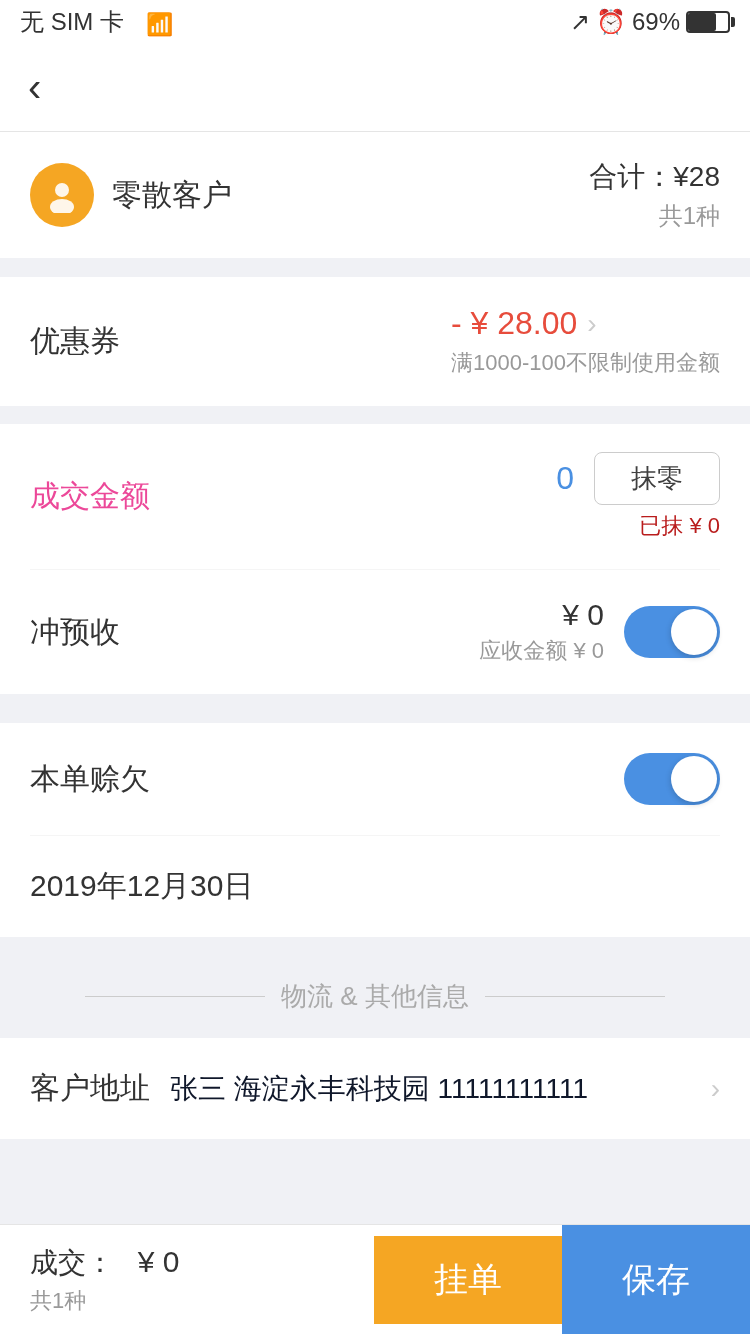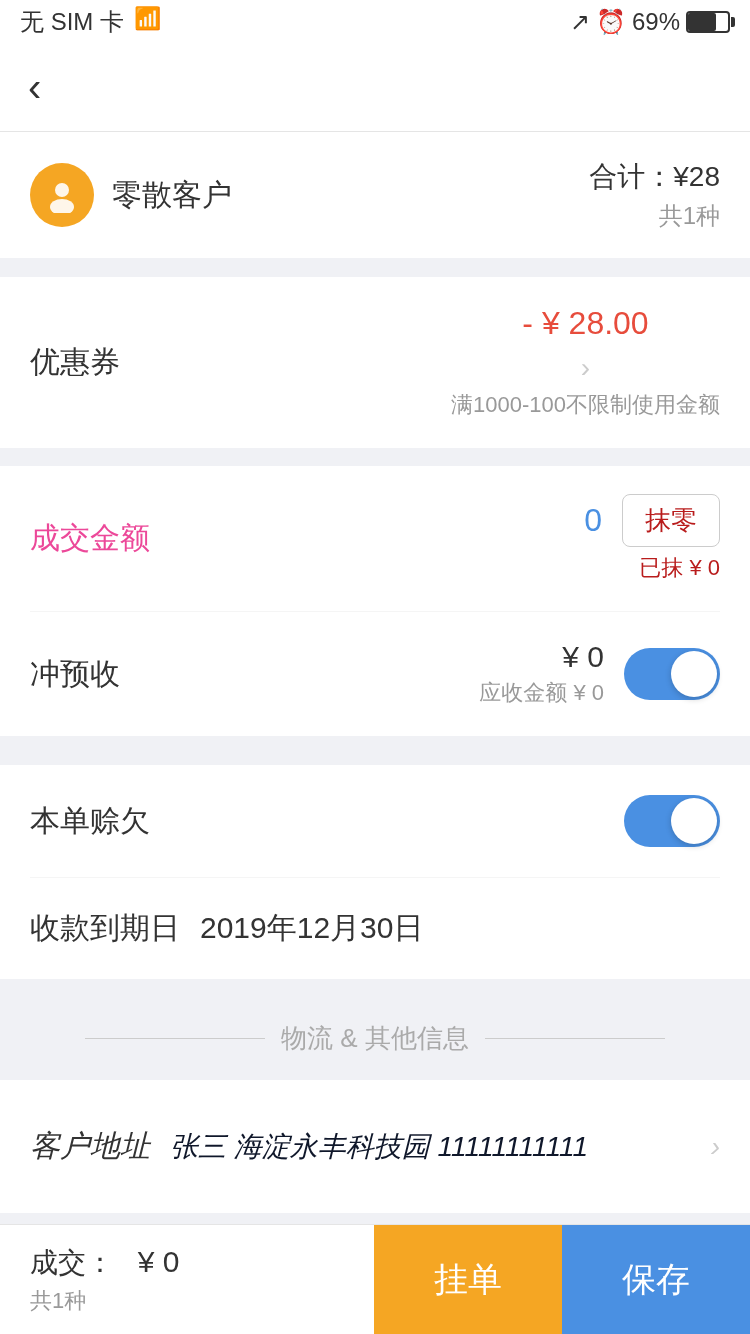--- a/index.html
+++ b/index.html
@@ -19,21 +19,21 @@
       width: 750px;
       height: 44px;
       background: #fff;
       display: flex;
       align-items: center;
       justify-content: space-between;
       padding: 0 20px;
       font-size: 24px;
       color: #333;
     }
-    .status-bar-left { display: flex; align-items: flex-start; gap: 10px; }
+    .status-bar-left { display: flex; align-items: flex-end; gap: 22px; }
     .status-bar-center { font-size: 30px; font-weight: 600; }
     .status-bar-right { display: flex; align-items: center; gap: 6px; font-size: 24px; }
     .battery-icon {
       width: 44px; height: 22px; border: 2px solid #333; border-radius: 4px;
       position: relative; display: inline-flex; align-items: center;
     }
     .battery-icon::after {
       content: ''; position: absolute; right: -7px; top: 50%;
       transform: translateY(-50%); width: 4px; height: 10px;
       background: #333; border-radius: 0 2px 2px 0;
@@ -139,21 +139,21 @@
       padding: 28px 0;
       border-bottom: 1px solid #f5f5f5;
     }
     .transaction-label { font-size: 30px; color: #ec4899; }
     .transaction-right {
       display: flex; align-items: center; gap: 20px;
     }
     .transaction-value { font-size: 32px; color: #4a90e2; }
     .round-off-btn {
       border: 1px solid #ccc; border-radius: 8px;
-      padding: 8px 22px; font-size: 26px; color: #b91c1c; background: #fff;
+      padding: 8px 36px; font-size: 26px; color: #404040; background: #fff;
       cursor: pointer;
     }
     .already-rounded { font-size: 22px; color: #b91c1c; margin-top: 6px; text-align: right; }
 
     
     .prepay-row {
       display: flex;
       align-items: center;
       justify-content: space-between;
       padding: 28px 0;
@@ -214,22 +214,21 @@
       display: flex; align-items: center; justify-content: center; gap: 16px;
     }
     .logistics-header-text::before,
     .logistics-header-text::after {
       content: ''; flex: 1; height: 1px; background: #ccc; max-width: 180px;
     }
 
     
     .address-section {
       background: #fff;
-      padding: 16px 30px;
-      font-style: italic;
+      padding: 0 30px;
     }
     .address-row {
       display: flex;
       align-items: center;
       justify-content: space-between;
       padding: 30px 0;
     }
     .address-label { font-size: 30px; color: #333; flex-shrink: 0; margin-right: 20px; }
     .address-value { font-size: 28px; color: #0f172a; flex: 1; }
     .address-chevron { font-size: 28px; color: #ccc; }
@@ -253,21 +252,21 @@
       border-top: 1px solid #e5e5e5;
     }
     .bottom-info {
       flex: 1;
       padding: 0 30px;
     }
     .bottom-deal { font-size: 28px; color: #333; }
     .bottom-deal-amount { font-size: 30px; color: #333; margin-left: 16px; }
     .bottom-count { font-size: 22px; color: #999; margin-top: 4px; }
     .bottom-btn-hold {
-      width: 188px; height: 110px;
+      width: 188px; height: 88px;
       background: #f5a623;
       display: flex; align-items: center; justify-content: center;
       font-size: 34px; color: #fff; cursor: pointer;
     }
     .bottom-btn-save {
       width: 188px; height: 110px;
       background: #4a90e2;
       display: flex; align-items: center; justify-content: center;
       font-size: 34px; color: #fff; cursor: pointer;
     }
@@ -315,21 +314,21 @@
       </div>
     </div>
   </div>
 
   <div class="divider-section"></div>
 
   <div class="section-white">
     <div class="coupon-row">
       <span class="coupon-label">优惠券</span>
       <div style="text-align:right;">
-        <div style="display:flex;align-items:center;gap:10px;flex-direction:column;">
+        <div style="display:flex;align-items:center;gap:10px;">
           <span class="coupon-amount">- ¥ 28.00</span>
           <span class="coupon-chevron">›</span>
         </div>
         <div class="coupon-desc">满1000-100不限制使用金额</div>
       </div>
     </div>
   </div>
 
   <div class="section-divider"></div>
 
@@ -363,21 +362,20 @@
 
   <div class="credit-section">
     <div class="credit-row">
       <span class="credit-label">本单赊欠</span>
       <div class="toggle">
         <div class="toggle-knob"></div>
       </div>
     </div>
 
     <div class="due-date-row">
-      <span class="due-date-label">收款到期日</span>
       <span class="due-date-value">2019年12月30日</span>
     </div>
   </div>
 
   <div class="logistics-divider"></div>
   <div class="logistics-header">
     <div class="logistics-header-text">
       <span>物流 &amp; 其他信息</span>
     </div>
   </div>

